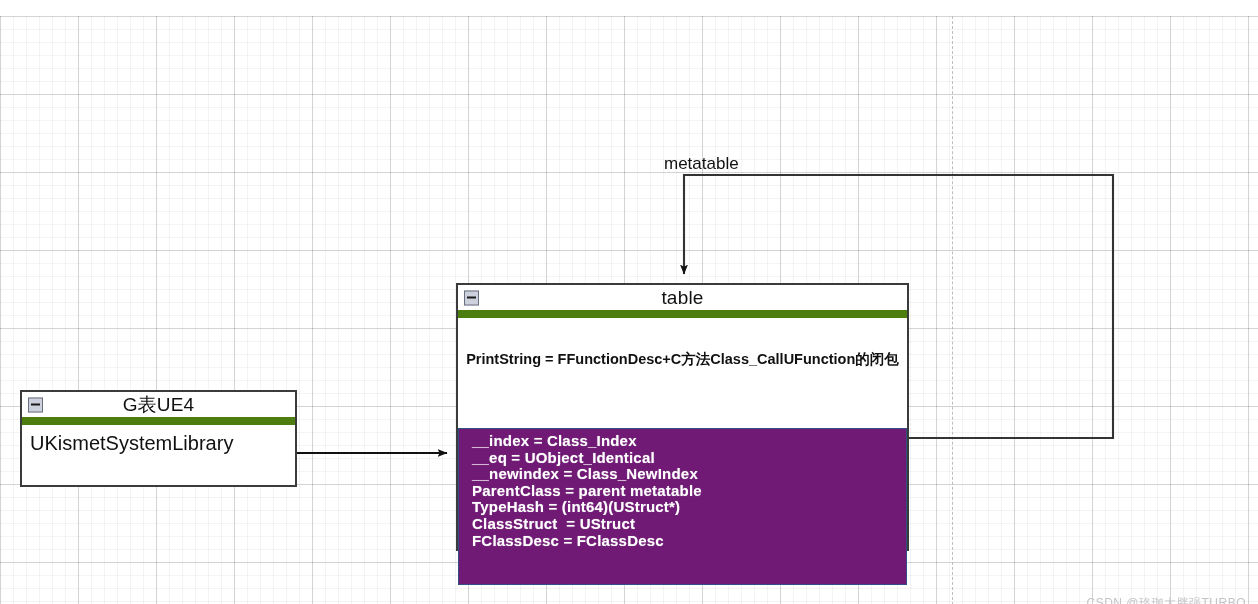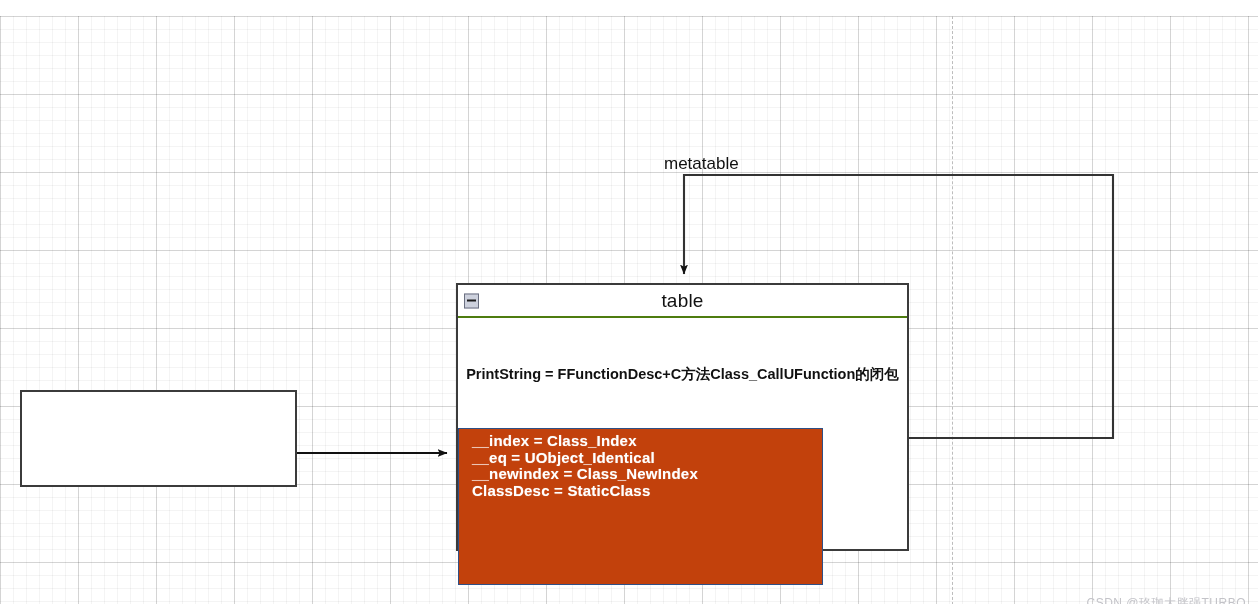--- a/index.html
+++ b/index.html
@@ -39,21 +39,21 @@
   }
   
   .node {
     position: absolute;
     background: #ffffff;
     border: 2px solid #3b3b3b;
   }
   .node-header {
     position: relative;
     height: 33px;
-    border-bottom: 2px solid #4d7c0f;
+    border-bottom: 8px solid #4d7c0f;
     display: flex;
     align-items: center;
     justify-content: center;
   }
   .node-title {
     font-size: 19px;
     color: #111;
     letter-spacing: 0.2px;
     line-height: 1;
   }
@@ -84,31 +84,31 @@
     line-height: 1.2;
   }
 
   
   #box-table { left: 456px; top: 267px; width: 453px; height: 268px; }
   #box-table .desc {
     font-size: 14.5px;
     font-weight: bold;
     color: #111;
     text-align: center;
-    padding-top: 48px;
+    padding-top: 33px;
     line-height: 1.2;
     white-space: nowrap;
   }
   .blue-panel {
     position: absolute;
     left: 0px;
     top: 110px;
-    width: 365px;
+    width: 449px;
     height: 157px;
-    background: #c2410c;
+    background: #701a75;
     border: 1px solid #2f4f85;
     padding: 4px 0 0 13px;
   }
   .blue-panel .line {
     color: #ffffff;
     font-size: 15px;
     font-weight: bold;
     line-height: 16.6px;
     letter-spacing: 0.2px;
     white-space: pre;
@@ -155,35 +155,47 @@
      table blue panel --&gt;
     <path d="M297,437 L447,437" fill="none" stroke="#111111" stroke-width="1.8" marker-end="url(#arrowhead)"></path>
 
     
     <path d="M909,422 L1113,422 L1113,159 L684,159 L684,258" fill="none" stroke="#333333" stroke-width="2.1" marker-end="url(#arrowhead)"></path>
   </svg>
 
   <div class="edge-label" style="left:664px; top:138px;">metatable</div>
 
   <div class="node" id="box-uk">
+    <div class="node-header">
+      <span class="collapse-icon">
+          <i></i>
+        </span>
+      <span class="node-title">G表UE4</span>
+    </div>
+    <div class="node-body">
+      <div class="member">UKismetSystemLibrary</div>
+    </div>
   </div>
 
   <div class="node" id="box-table">
     <div class="node-header">
       <span class="collapse-icon">
           <i></i>
         </span>
       <span class="node-title">table</span>
     </div>
     <div class="node-body">
       <div class="desc">PrintString = FFunctionDesc+C方法Class_CallUFunction的闭包</div>
       <div class="blue-panel">
         <div class="line">__index = Class_Index</div>
         <div class="line">__eq = UObject_Identical</div>
         <div class="line">__newindex = Class_NewIndex</div>
-        <div class="line">ClassDesc = StaticClass</div>
+        <div class="line">ParentClass = parent metatable</div>
+        <div class="line">TypeHash = (int64)(UStruct*)</div>
+        <div class="line">ClassStruct  = UStruct</div>
+        <div class="line">FClassDesc = FClassDesc</div>
       </div>
     </div>
   </div>
 
   <div class="watermark">CSDN @珞珈大胖强TURBO</div>
 
 </div>
 
 </body></html>

